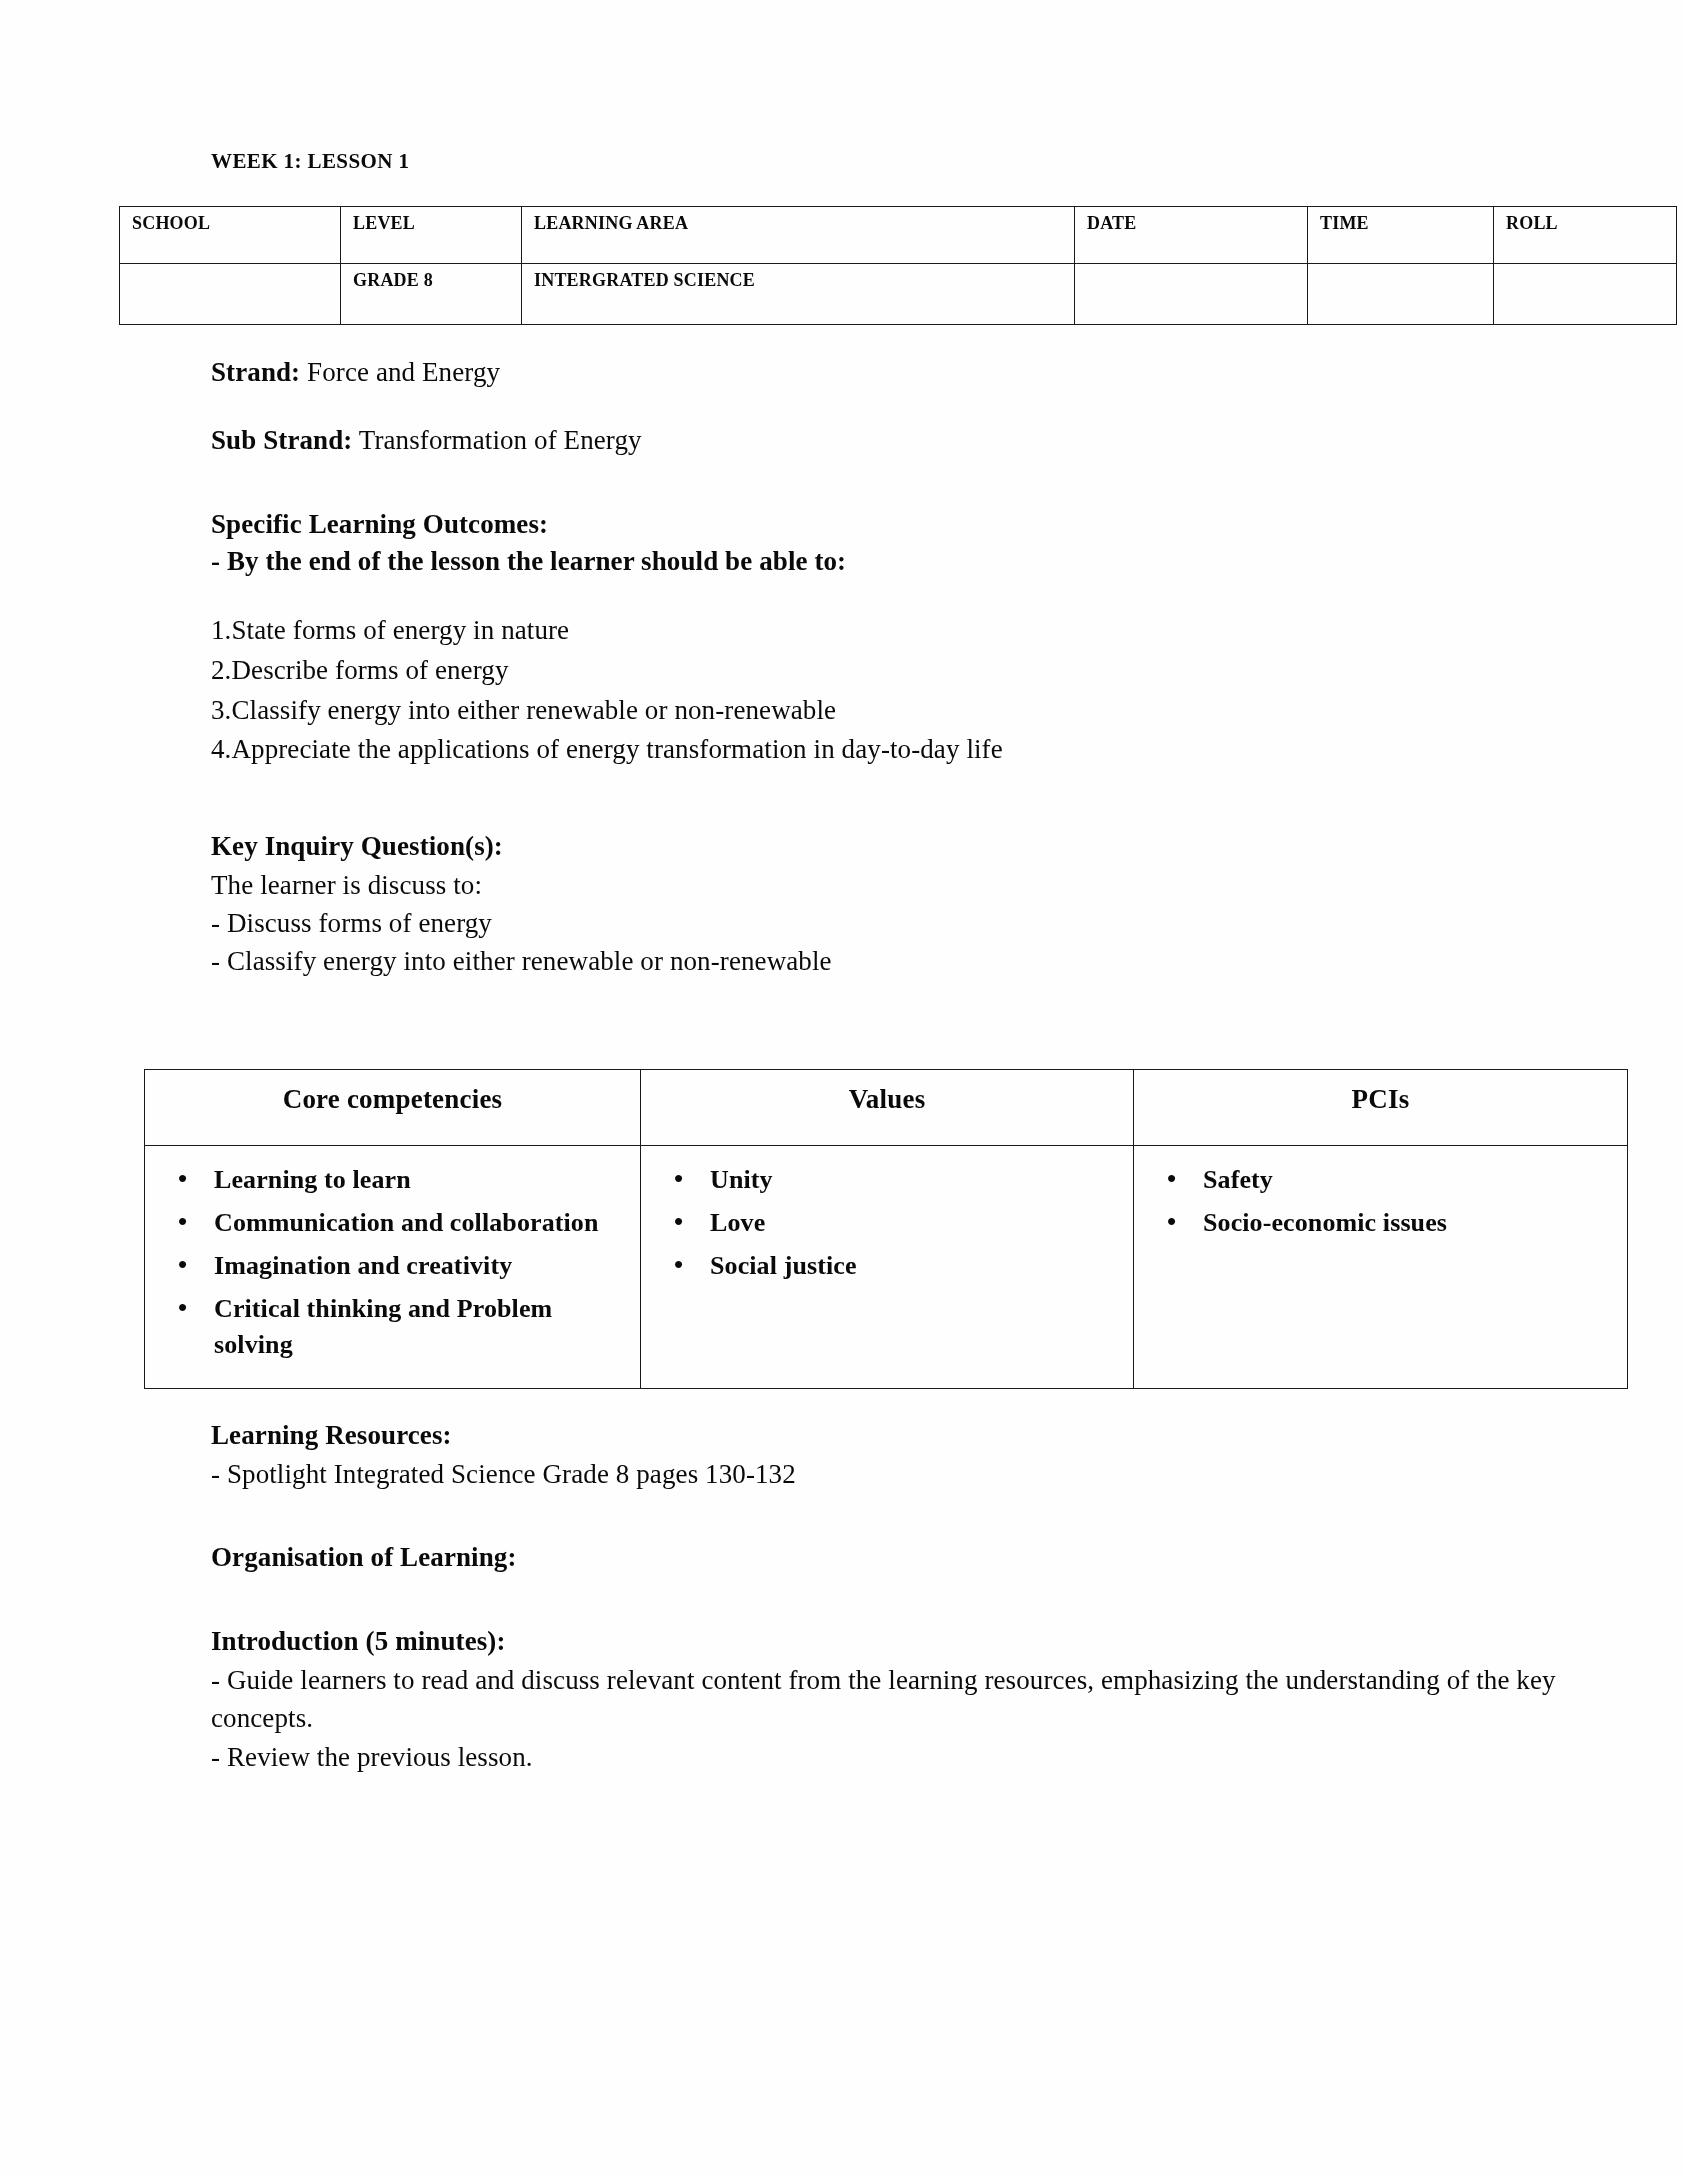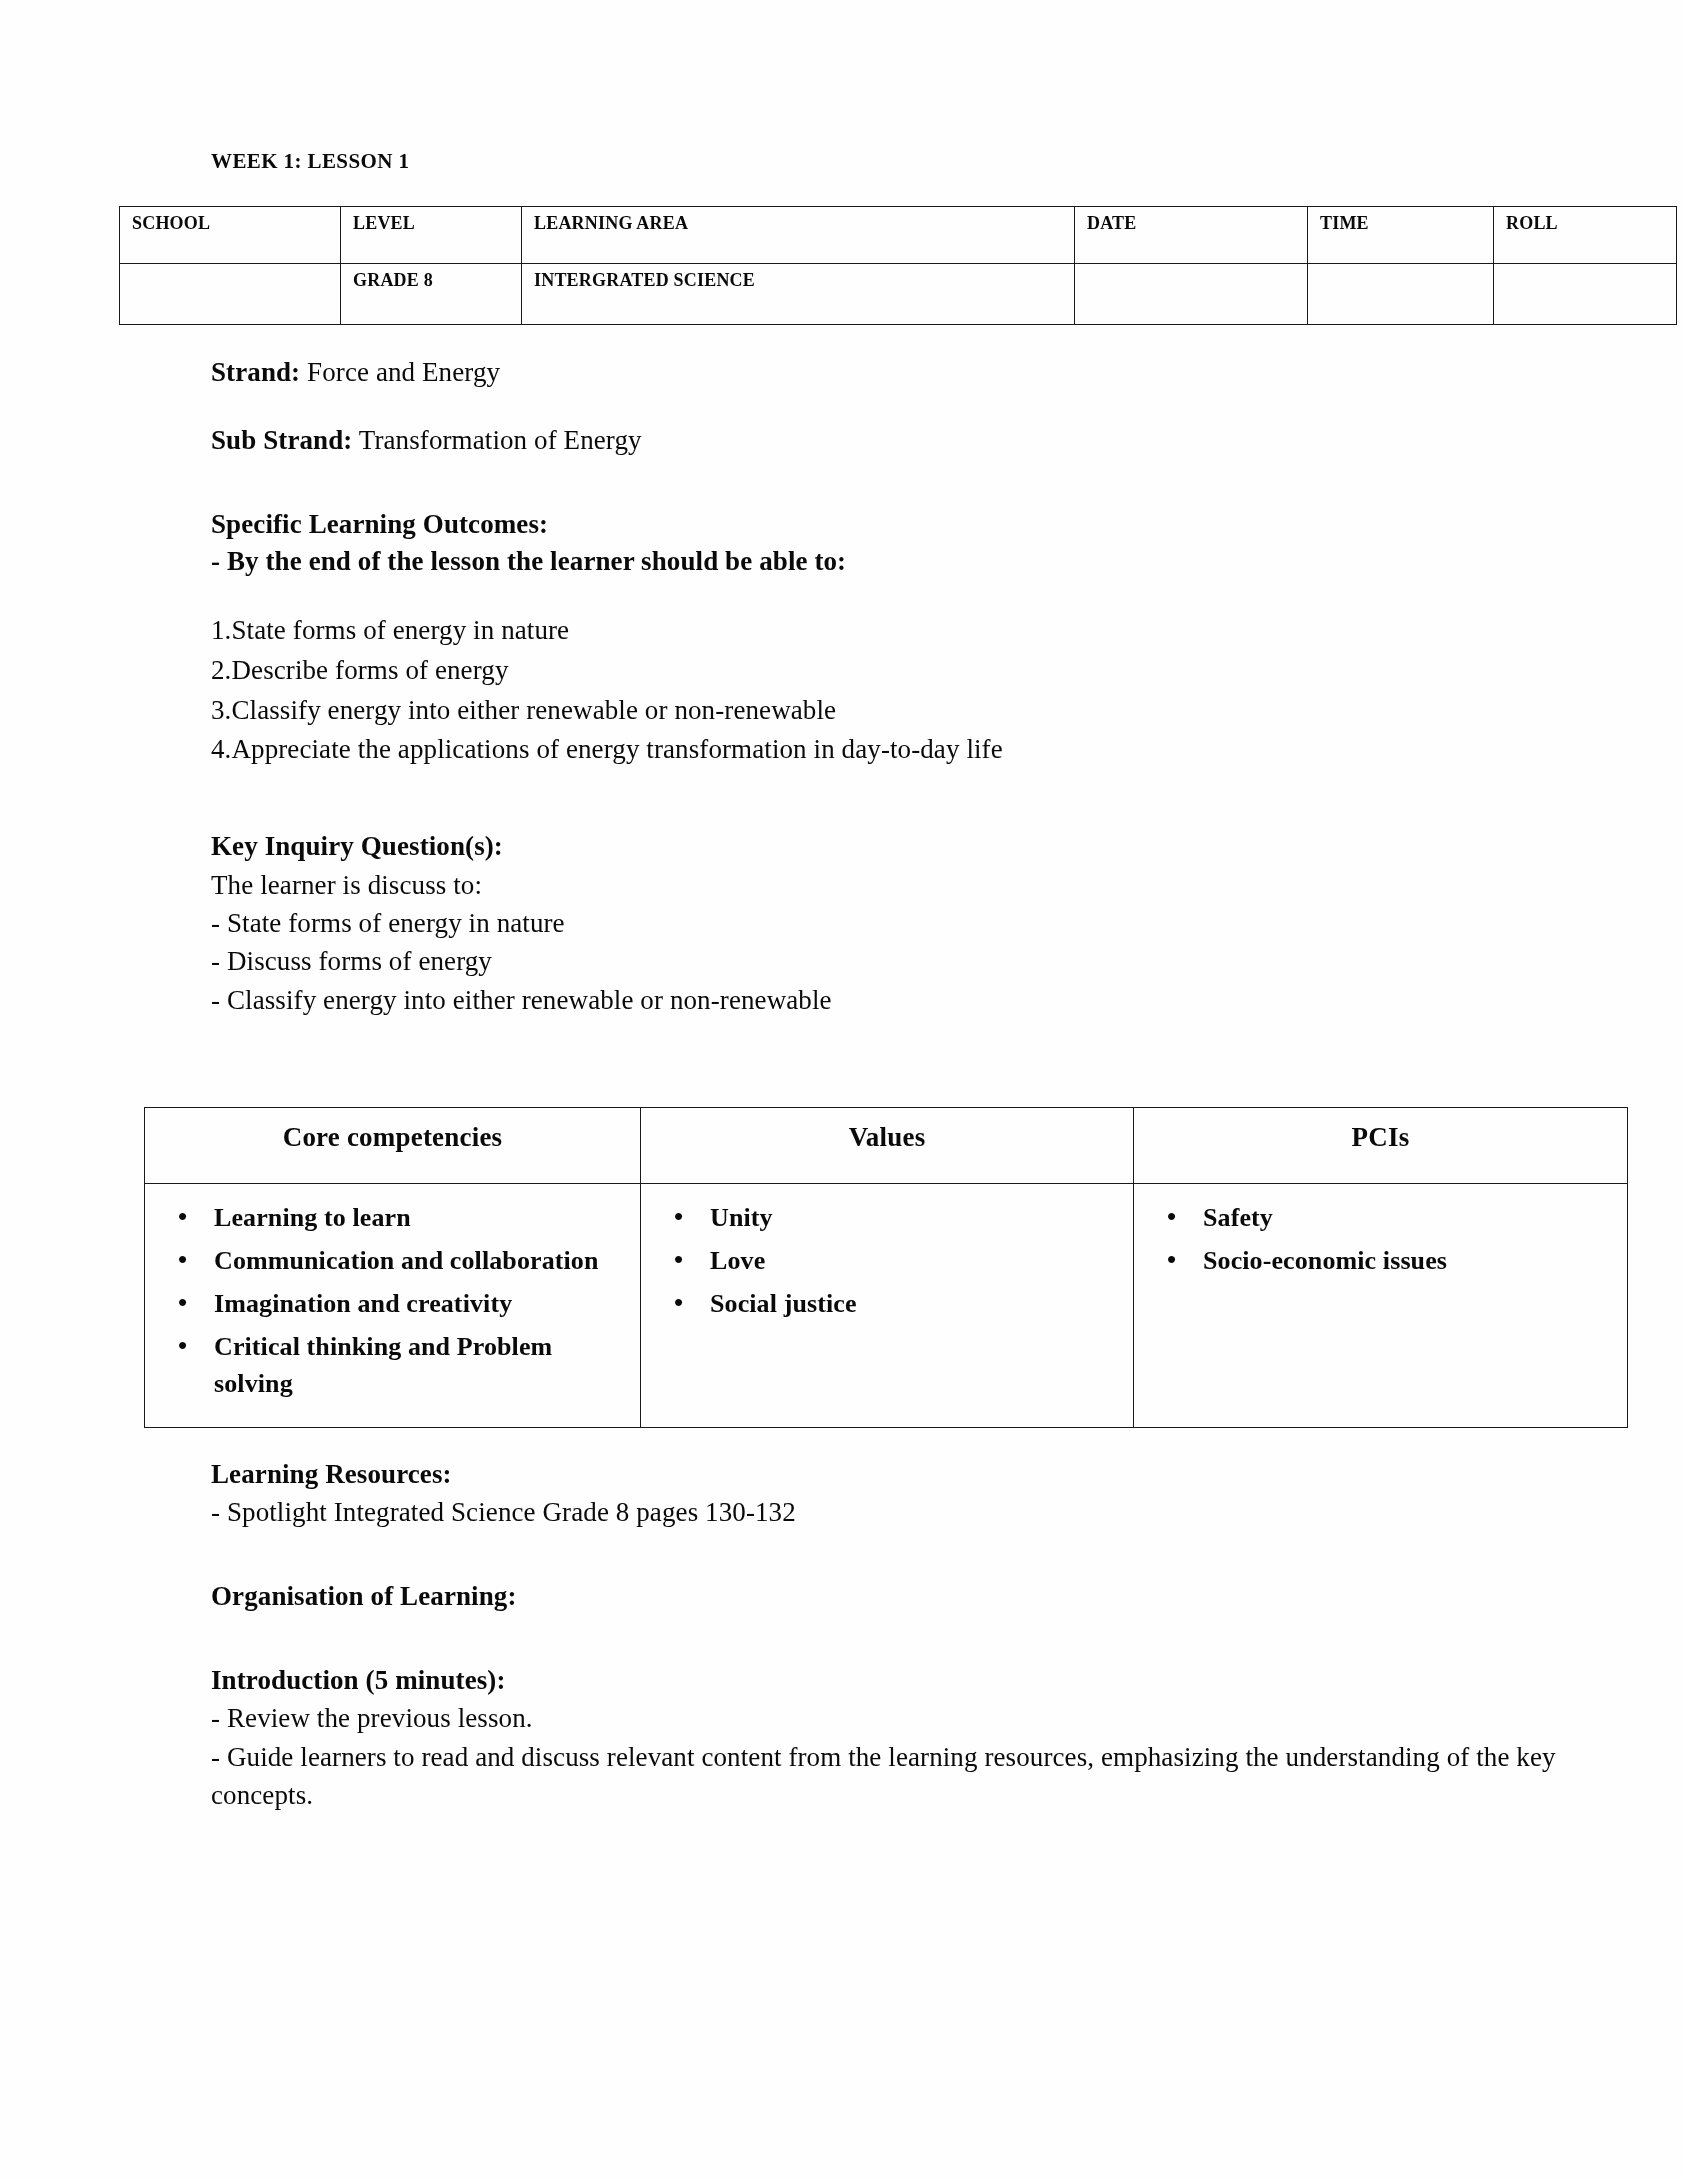--- a/index.html
+++ b/index.html
@@ -190,21 +190,20 @@
         <div class="line">2.Describe forms of energy</div>
         <div class="line">3.Classify energy into either renewable or non-renewable</div>
         <div class="line">4.Appreciate the applications of energy transformation in day-to-day life</div>
       </div>
     </div>
 
     <div class="body-block">
       <div class="spacer-md"></div>
       <div class="heading">Key Inquiry Question(s):</div>
       <div class="line"> The learner is discuss to:</div>
-      <div class="line">- State forms of energy in nature</div>
       <div class="line">- Discuss forms of energy</div>
       <div class="line">- Classify energy into either renewable or non-renewable</div>
     </div>
 
     <div class="spacer-lg"></div>
     <div class="spacer-lg"></div>
 
     <table class="comp-table">
       <tbody>
           <tr>
@@ -244,19 +243,19 @@
     </div>
 
     <div class="body-block lower">
       <div class="spacer-sm"></div>
       <div class="heading">Organisation of Learning:</div>
     </div>
 
     <div class="body-block lower">
       <div class="spacer-sm"></div>
       <div class="heading">Introduction (5 minutes):</div>
+      <div class="line">- Guide learners to read and discuss relevant content from the learning resources, emphasizing the understanding of the key concepts.</div>
       <div class="line">- Review the previous lesson.</div>
-      <div class="line">- Guide learners to read and discuss relevant content from the learning resources, emphasizing the understanding of the key concepts.</div>
     </div>
 
   </div>
 </div>
 
 
 </body></html>

